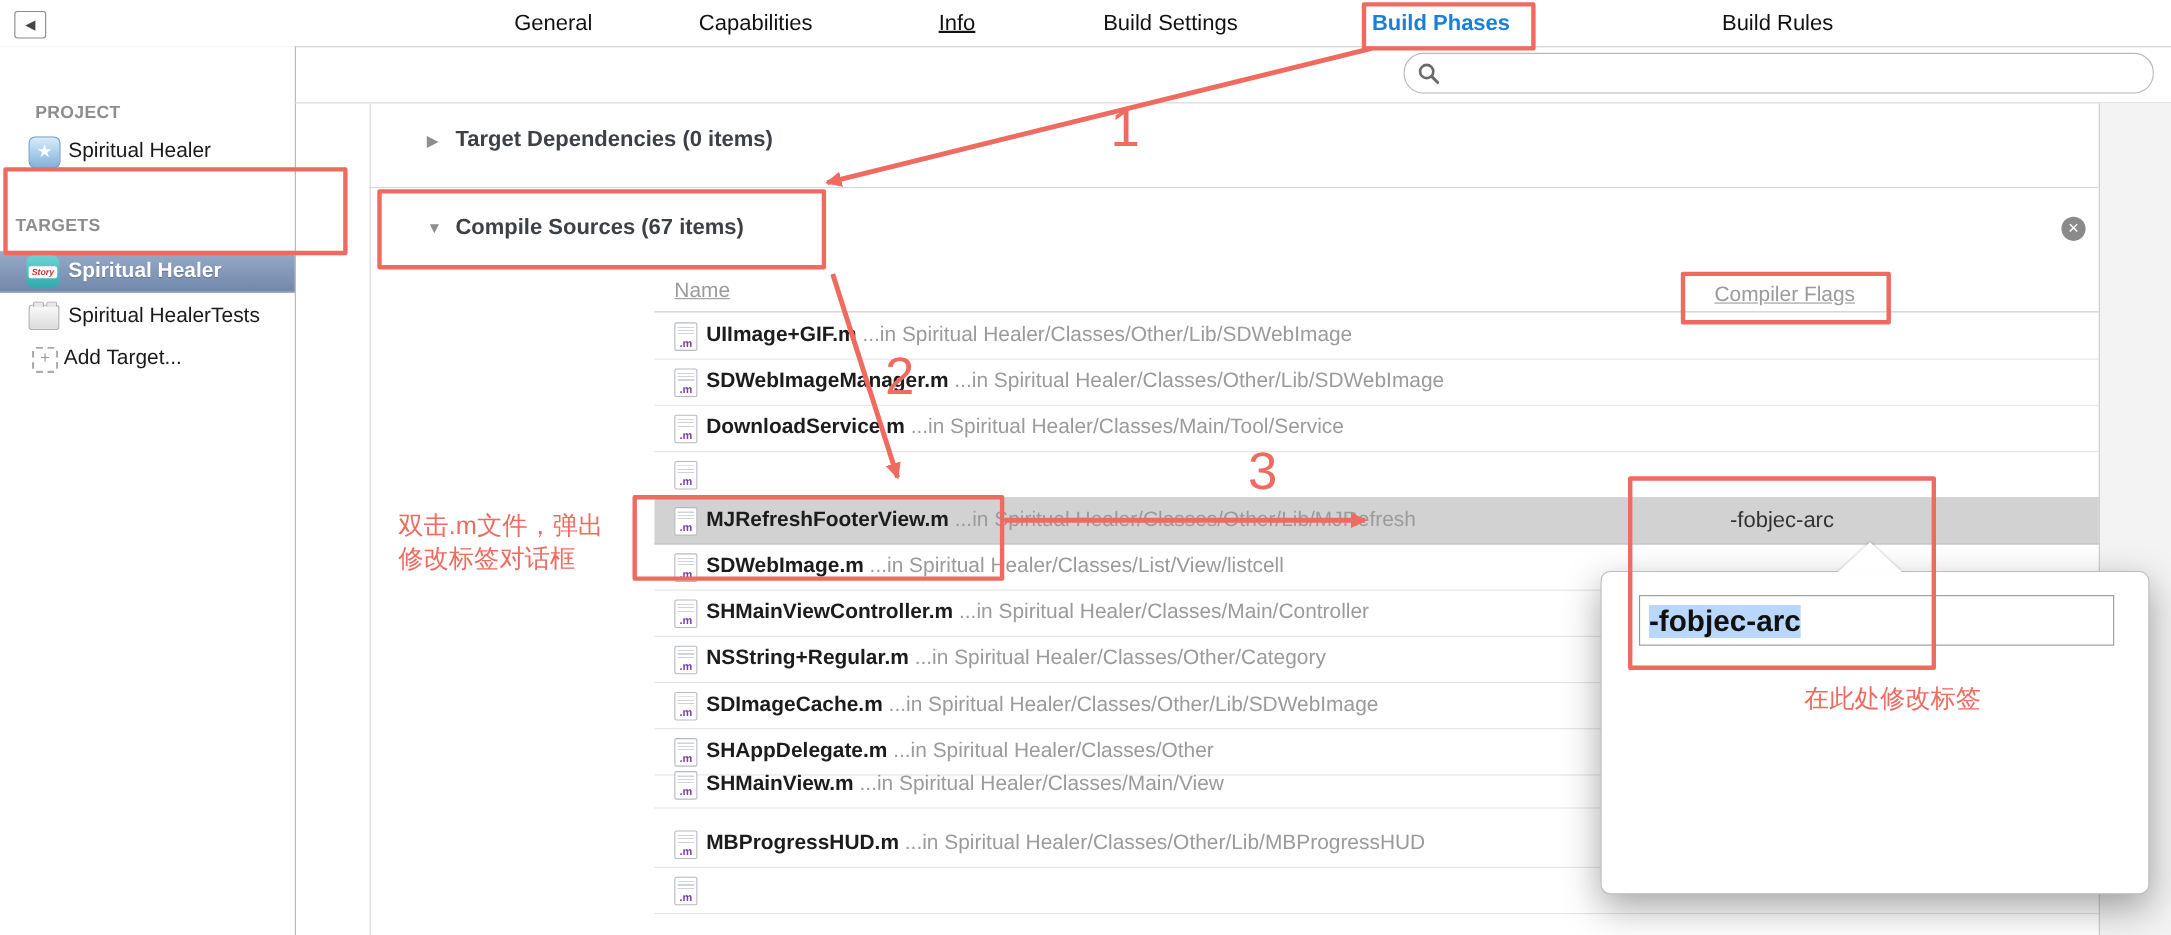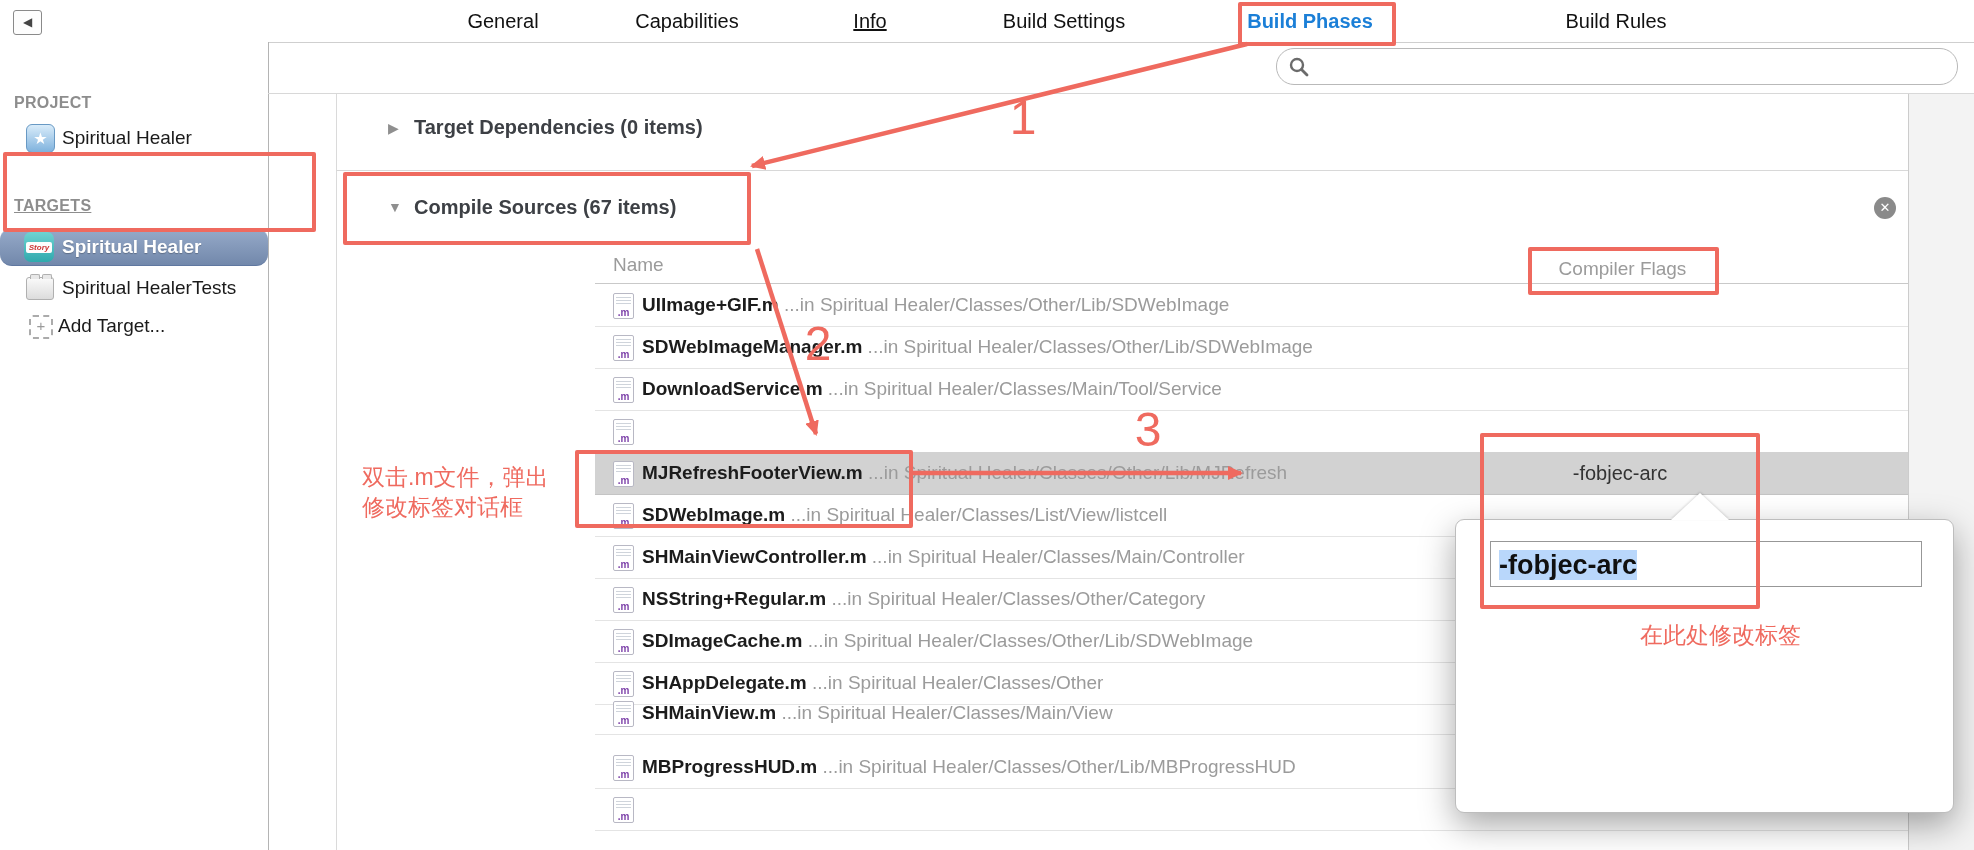--- a/index.html
+++ b/index.html
@@ -12,21 +12,21 @@
   .back-btn{left:13px;top:10px;width:27px;height:23px;border:1px solid #8a8a8a;border-radius:3px;
             background:#fdfdfd;text-align:center;line-height:22px;font-size:12px;color:#444;cursor:default;}
   .tab{top:0;height:42px;line-height:42px;transform:translateX(-50%);font-size:20px;font-weight:500;color:#111;white-space:nowrap;}
   .tab.active{color:#1b7fd7;font-weight:700;}
 
   
   #sidebar{left:0;top:42px;width:268px;height:808px;background:#ffffff;border-right:1px solid #b4b4b4;}
   .side-header{left:14px;width:240px;font-size:16px;font-weight:700;color:#8d8d8d;letter-spacing:.3px;}
   .side-row{left:0;width:268px;height:36px;}
   .side-row .lbl{position:absolute;left:62px;top:0;height:36px;line-height:36px;font-size:19px;color:#1a1a1a;white-space:nowrap;}
-  .side-row.selected{background:linear-gradient(#96aac9,#7288ab);border-top:1px solid #aab9d4;border-bottom:1px solid #5f77a0;border-radius:12px;}
+  .side-row.selected{background:linear-gradient(#96aac9,#7288ab);border-top:1px solid #aab9d4;border-bottom:1px solid #5f77a0;}
   .side-row.selected .lbl{color:#fff;font-weight:700;text-shadow:0 1px 1px rgba(0,0,0,.25);}
   .proj-icon{position:absolute;left:26px;top:4px;width:27px;height:27px;border-radius:6px;
              background:linear-gradient(#d9ecfa,#7fb2dd);border:1px solid #6899c4;
              color:#fff;font-size:16px;text-align:center;line-height:27px;}
   .target-icon{position:absolute;left:24px;top:3px;width:30px;height:30px;border-radius:7px;
                background:linear-gradient(#6fd3d2,#2fa9ad);overflow:hidden;}
   .target-icon .band{position:absolute;left:2px;right:2px;top:10px;height:11px;background:#fdfdfd;border-radius:2px;
                      color:#c33;font-size:8px;font-weight:700;text-align:center;line-height:11px;font-style:italic;}
   .tests-icon{position:absolute;left:26px;top:7px;width:26px;height:21px;border:1px solid #b0b0b0;border-radius:3px;
               background:linear-gradient(#fafafa,#dcdcdc);}
@@ -38,21 +38,21 @@
   
   .search-field{left:1276px;top:48px;width:680px;height:35px;border:1.5px solid #b9b9b9;border-radius:18px;background:#fff;}
   .search-field svg{position:absolute;left:11px;top:7px;}
   .search-input{position:absolute;left:36px;top:2px;width:620px;height:29px;border:none;outline:none;font-size:18px;background:transparent;}
   .hline{background:#d8d8d8;height:1px;}
   .vline{background:#dadada;width:1px;}
   #gutter{left:1908px;top:94px;width:66px;height:756px;background:#f3f3f3;border-left:1px solid #cccccc;}
 
   .phase-header{font-size:20px;font-weight:700;color:#3d4045;white-space:nowrap;}
   .disclosure{font-size:14px;color:#8f8f8f;}
-  .col-header{font-size:19px;color:#9b9b9b;white-space:nowrap;}
+  .col-header{font-size:19px;color:#9b9b9b;white-space:nowrap;text-decoration:underline;}
   .close-btn{left:1874px;top:197px;width:22px;height:22px;border-radius:50%;background:#8a8a8a;
              color:#fff;font-size:13px;font-weight:700;text-align:center;line-height:22px;}
 
   
   #rows{left:0;top:0;}
   .file-row{position:absolute;left:595px;width:1313px;height:42px;border-bottom:1px solid #e4e4e4;}
   .file-row.highlighted{background:#d2d2d2;border-bottom:1px solid #c4c4c4;}
   .m-icon{position:absolute;left:18px;top:9px;width:19px;height:24px;background:#fff;border:1px solid #b8b8c4;border-radius:2px;}
   .m-icon:before{content:"";position:absolute;left:2px;top:3px;right:2px;height:8px;
                  background:repeating-linear-gradient(#cfd4db 0 1px,transparent 1px 3px);}
@@ -93,26 +93,26 @@
         <div class="tab abs" style="left: 503px;"><span class="tab-label">General</span></div>
         <div class="tab abs" style="left: 687px;"><span class="tab-label">Capabilities</span></div>
         <div class="tab abs" style="left: 870px; text-decoration: underline;"><span class="tab-label">Info</span></div>
         <div class="tab abs" style="left: 1064px;"><span class="tab-label">Build Settings</span></div>
         <div class="tab abs active" style="left: 1310px;"><span class="tab-label">Build Phases</span></div>
         <div class="tab abs" style="left: 1616px;"><span class="tab-label">Build Rules</span></div>
       </div>
   </div>
 
   <div id="sidebar" class="abs">
-    <div class="side-header abs" style="top:52px;">PROJECT</div>
+    <div class="side-header abs" style="top:52px;margin-left:18px;">PROJECT</div>
     <div class="side-row abs" style="top:78px;">
       <span class="proj-icon">★</span>
       <span class="lbl">Spiritual Healer</span>
     </div>
-    <div class="side-header abs" style="top:155px;text-decoration:underline;">TARGETS</div>
+    <div class="side-header abs" style="top:155px;">TARGETS</div>
     <div class="side-row selected abs" style="top:186px;">
       <span class="target-icon">
           <span class="band">Story</span>
         </span>
       <span class="lbl">Spiritual Healer</span>
     </div>
     <div class="side-row abs" style="top:228px;">
       <span class="tests-icon"></span>
       <span class="lbl">Spiritual HealerTests</span>
     </div>

